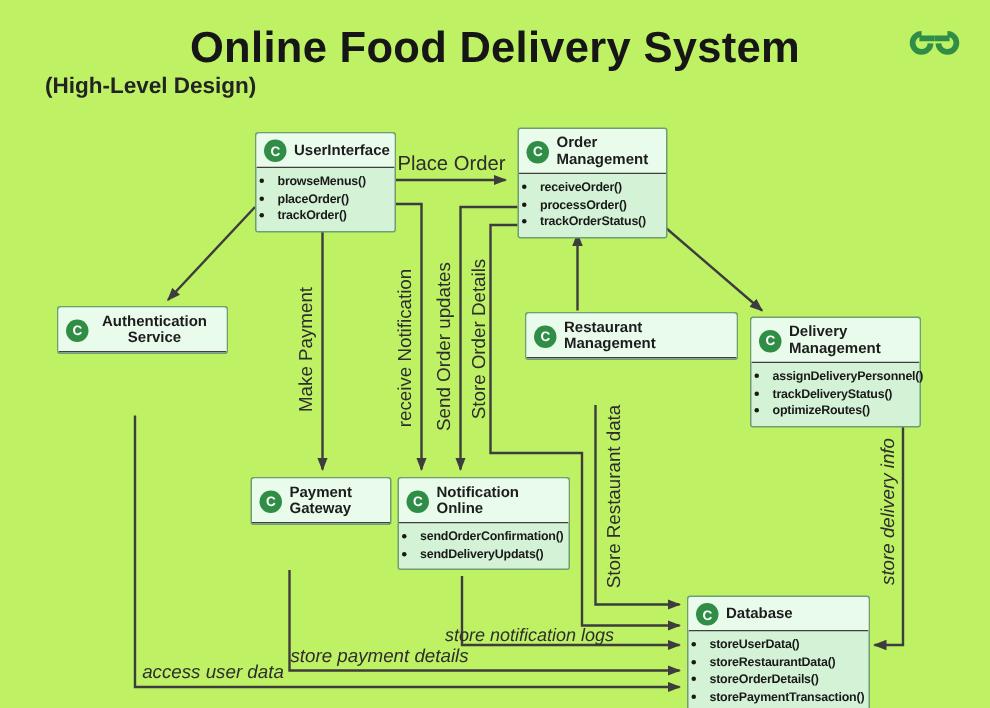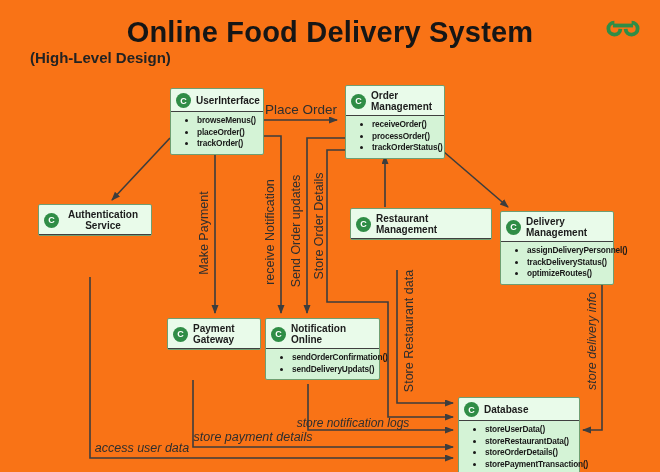--- a/index.html
+++ b/index.html
@@ -1,18 +1,18 @@
 <!DOCTYPE html>
 <html><head>
 <meta charset="utf-8">
 <style>
   html,body { margin:0; padding:0; }
   .canvas {
     position:relative; width:660px; height:472px;
-    background:#f97316; overflow:hidden;
+    background:#bef264; overflow:hidden;
     font-family:"Liberation Sans", sans-serif;
   }
   .title {
     position:absolute; top:16px; left:0; width:100%;
     text-align:center; font-size:29px; font-weight:bold;
     color:#161616; letter-spacing:0.2px;
   }
   .subtitle {
     position:absolute; top:49px; left:0; width:100%;
     text-align:left; font-size:15px; font-weight:bold; color:#232323;margin-left:30px;
@@ -28,21 +28,21 @@
     padding:4px 6px 3px 5px; background:#e9fbea;
     border-bottom:1.4px solid #3f3f3f; border-radius:2px 2px 0 0;
   }
   .badge {
     width:15px; height:15px; border-radius:50%; background:#2f8d46;
     color:#fff; font-weight:bold; font-size:9px;
     display:flex; align-items:center; justify-content:center; flex:0 0 15px;
   }
   .node-title { font-weight:bold; font-size:10px; line-height:1.1; color:#1c1c1c; }
   .node-body { padding:3px 2px 4px 0; }
-  ul.node-methods { margin:0; padding:0 0 0 26px; list-style:disc; }
+  ul.node-methods { margin:0; padding:0 0 0 14px; list-style:disc; }
   ul.node-methods li {
     font-size:8.3px; font-weight:bold; color:#191919;
     line-height:1.4; white-space:nowrap; letter-spacing:-0.15px;
   }
   
   svg.edges { position:absolute; left:0; top:0; pointer-events:none; }
   .elabel {
     position:absolute; white-space:nowrap; color:#2e2e2e;
     font-size:12.5px; transform:translate(-50%,-50%);
   }

